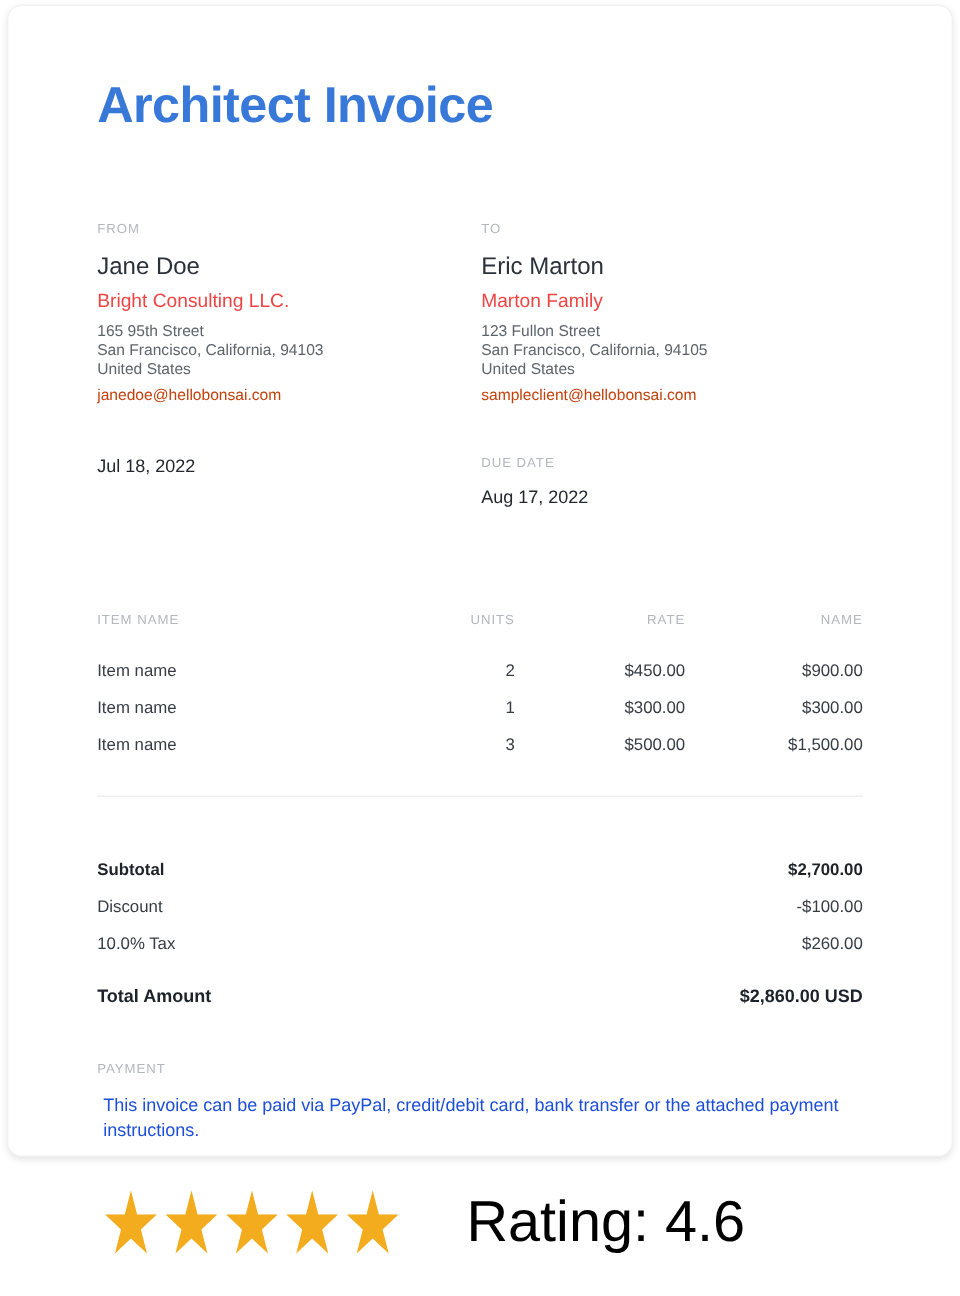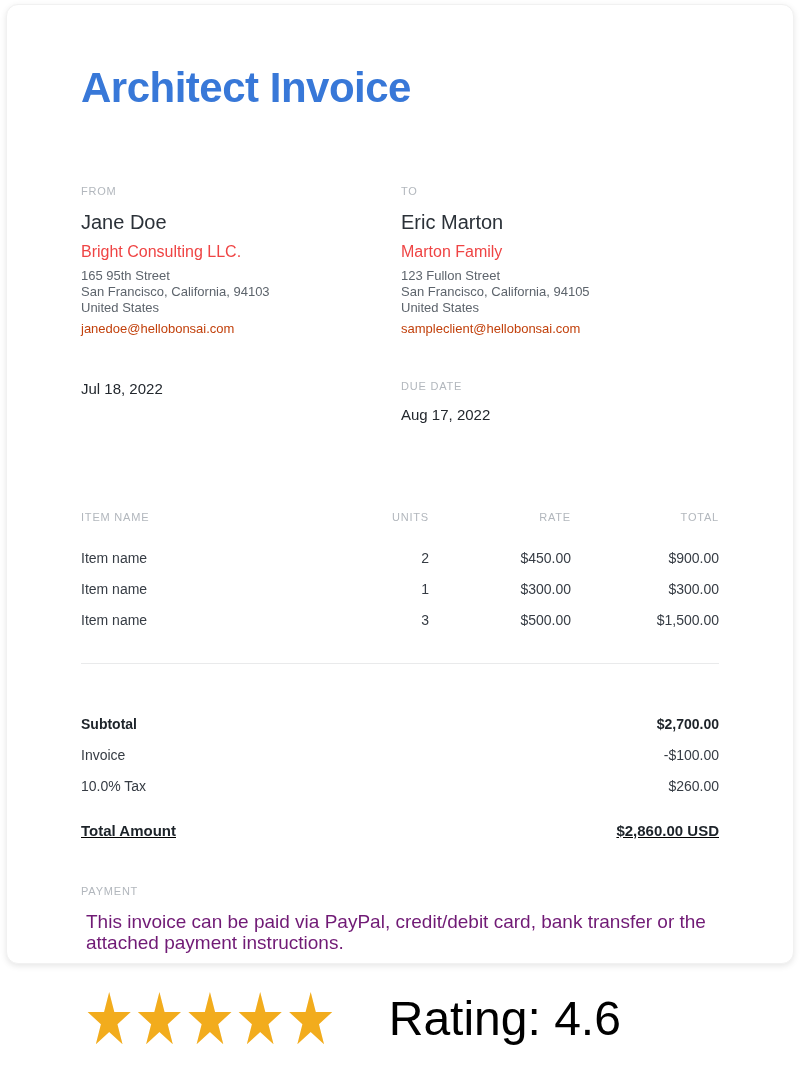--- a/index.html
+++ b/index.html
@@ -87,27 +87,27 @@
     display: flex;
     justify-content: space-between;
     align-items: baseline;
     padding: 7.5px 0;
     text-align: center;
   }
   .summary-row .s-label, .summary-row .s-value { font-size: 14px; color: #363c44; }
   .summary-row.emphasis .s-label, .summary-row.emphasis .s-value {
     font-weight: 700; color: #1d2329;
   }
-  .summary-row.total-row { margin-top: 13px; text-decoration: underline; }
+  .summary-row.total-row { margin-top: 13px; }
   .summary-row.total-row .s-label, .summary-row.total-row .s-value { font-size: 15px; }
   .payment { margin-top: 39px; }
   .payment-text {
     margin-top: 4px;
-    font-size: 19px;
-    color: #701a75;
+    font-size: 15px;
+    color: #1d4ed8;
     line-height: 21px;
     max-width: 640px;
     padding-left: 5px;
   }
   .rating-row {
     height: 110px;
     display: flex;
     align-items: center;
     padding-left: 84px;
   }
@@ -169,21 +169,21 @@
       <div class="date-value">Aug 17, 2022</div>
     </div>
   </div>
 
   <table class="items-table">
     <thead>
       <tr>
         <th class="col-name">ITEM NAME</th>
         <th class="col-units">UNITS</th>
         <th class="col-rate">RATE</th>
-        <th class="col-total">TOTAL</th>
+        <th class="col-total">NAME</th>
       </tr>
     </thead>
     <tbody>
     <tr>
       <td class="cell-name">Item name</td>
       <td class="cell-units">2</td>
       <td class="cell-rate">$450.00</td>
       <td class="cell-total">$900.00</td>
     </tr>
 
@@ -204,21 +204,21 @@
   </table>
 
   <hr class="table-divider">
 
   <div class="summary">
     <div class="summary-row emphasis">
       <span class="s-label">Subtotal</span>
       <span class="s-value">$2,700.00</span>
     </div>
     <div class="summary-row">
-      <span class="s-label">Invoice</span>
+      <span class="s-label">Discount</span>
       <span class="s-value">-$100.00</span>
     </div>
     <div class="summary-row">
       <span class="s-label">10.0% Tax</span>
       <span class="s-value">$260.00</span>
     </div>
     <div class="summary-row emphasis total-row">
       <span class="s-label">Total Amount</span>
       <span class="s-value">$2,860.00 USD</span>
     </div>

